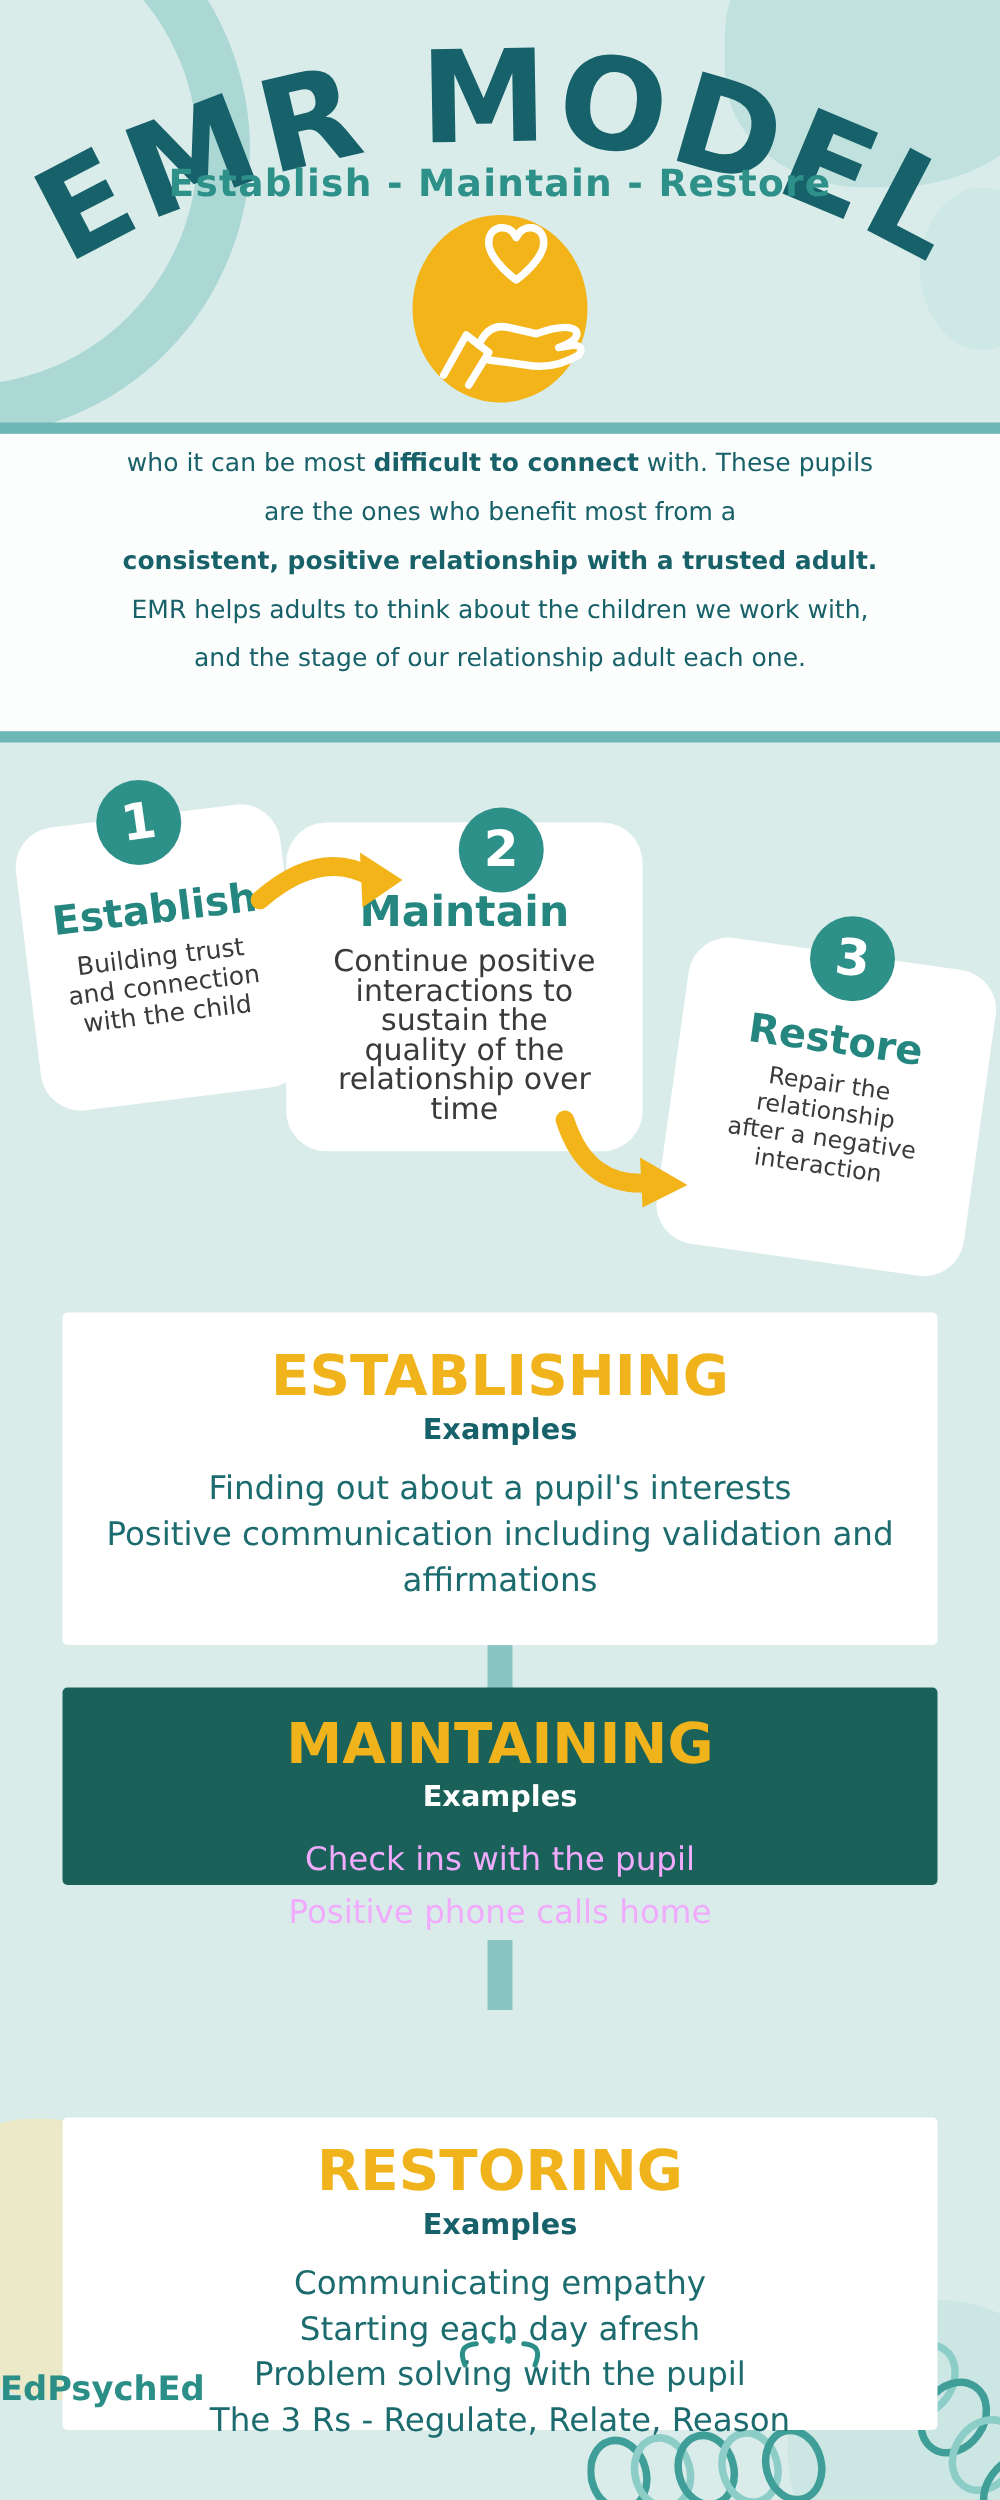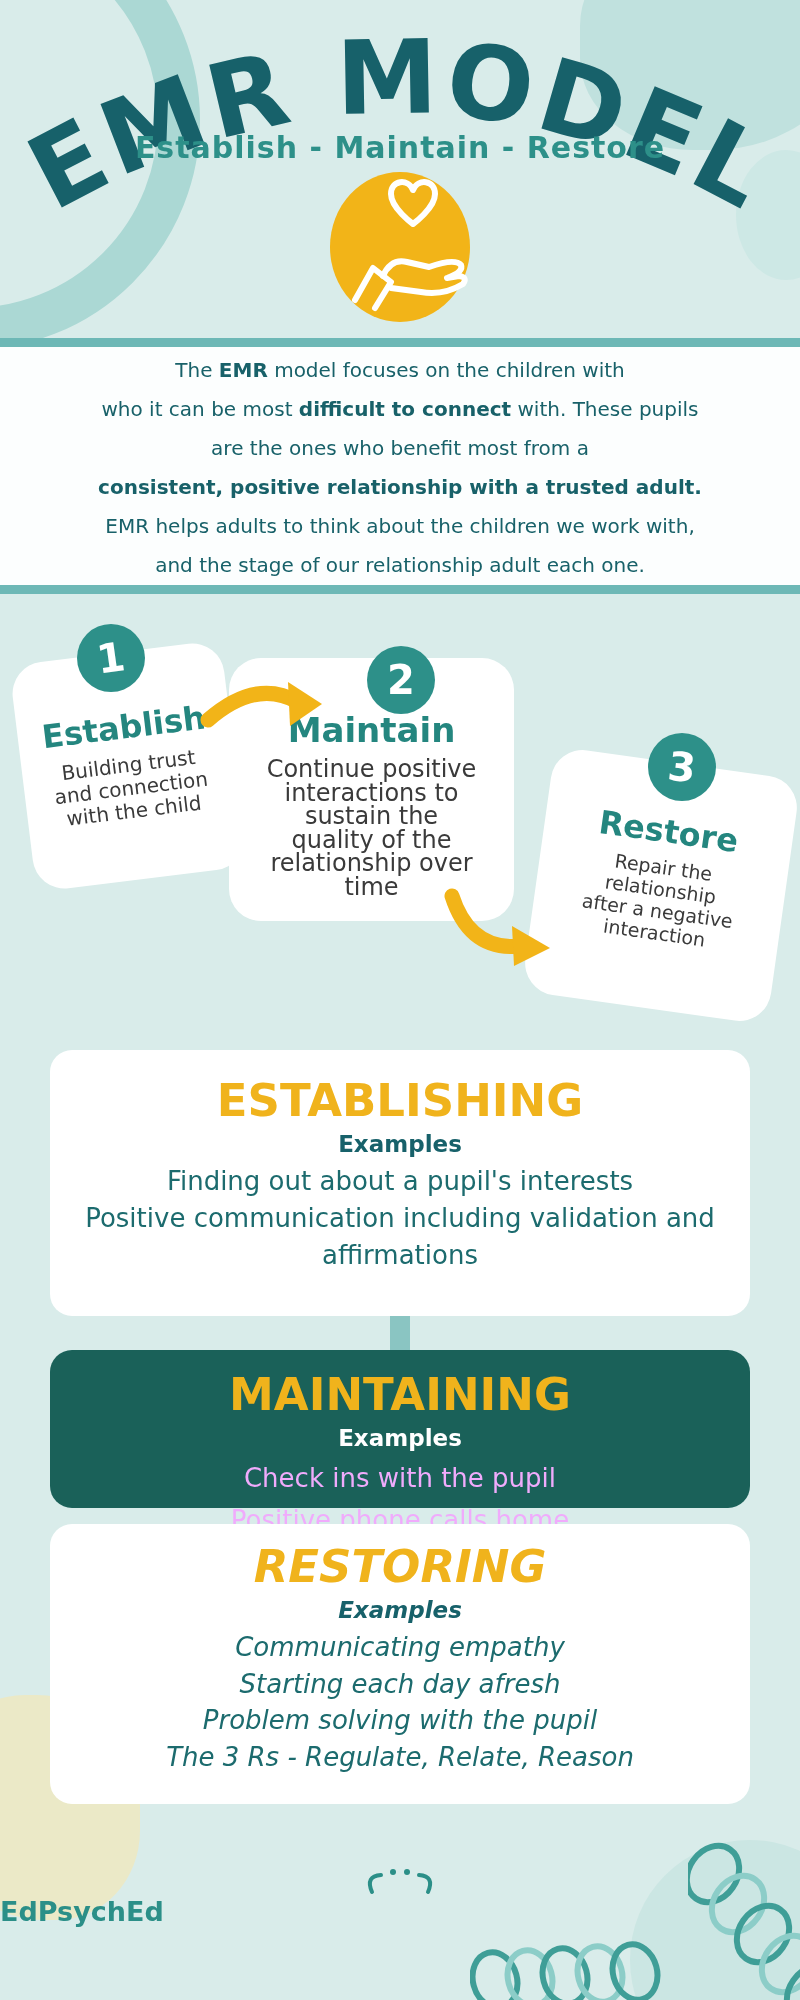--- a/index.html
+++ b/index.html
@@ -45,31 +45,31 @@
   .num1{left:77px;top:624px;} .num1 span{transform:rotate(-8deg);}
   .num2{left:367px;top:646px;}
   .num3{left:648px;top:733px;} .num3 span{transform:rotate(6deg);}
   .arrow-svg{position:absolute;z-index:5;}
   .arrow1{left:198px;top:668px;width:130px;height:75px;}
   .arrow2{left:436px;top:888px;width:120px;height:90px;}
   
   .connector{position:absolute;width:20px;background:#8ac5c2;left:390px;z-index:1;}
   .connA{top:1312px;height:44px;}
   .connB{top:1552px;height:56px;}
-  .section-card{position:absolute;left:50px;width:700px;border-radius:22px;z-index:2;text-align:center;box-sizing:border-box;}
+  .section-card{position:absolute;left:50px;width:700px;border-radius:4px;z-index:2;text-align:center;box-sizing:border-box;}
   .sec1{top:1050px;height:266px;background:#ffffff;}
   .sec2{top:1350px;height:158px;background:#1a6159;}
-  .sec3{top:1524px;height:280px;background:#ffffff;font-style:italic;}
+  .sec3{top:1694px;height:250px;background:#ffffff;}
   .sec-title{font-weight:bold;color:#f0b31c;font-size:45px;letter-spacing:0;}
   .sec1 .sec-title{padding-top:24px;}
   .sec2 .sec-title{padding-top:18px;}
   .sec3 .sec-title{padding-top:16px;}
   .examples-label{font-weight:bold;font-size:23px;margin-top:4px;color:#17616a;}
   .sec2 .examples-label{color:#ffffff;}
-  .sec-items{margin-top:6px;}
+  .sec-items{margin-top:16px;}
   .sec-item{font-size:26px;color:#1c6b6e;line-height:37px;max-width:630px;margin:0 auto;}
   .sec2 .sec-item{color:#f0abfc;line-height:42px;}
   .sec3 .sec-item{line-height:36.5px;}
   
   .brand-icon{left:360px;top:1866px;width:80px;height:30px;z-index:2;}
   .brand-text{left:0;top:1896px;width:788px;text-align:left;z-index:2;
     font-size:27px;font-weight:bold;color:#2b8f88;}
   .coil{z-index:1;}
 </style>
 </head>
@@ -115,21 +115,20 @@
     <ellipse cx="75" cy="79" rx="70" ry="75" fill="#f2b418"></ellipse>
     <path d="M88,22 C83,10 66,12 66,26 C66,40 88,56 88,56 C88,56 110,40 110,26 C110,12 93,10 88,22 Z" fill="none" stroke="#ffffff" stroke-width="6" stroke-linejoin="round"></path>
     <g fill="none" stroke="#ffffff" stroke-width="6" stroke-linecap="round" stroke-linejoin="round">
       <path d="M30,132 L48,100 L66,114 L50,140"></path>
       <path d="M58,108 Q66,90 82,94 L104,99 Q130,90 136,97 Q139,104 122,110 L134,108 Q143,109 138,116 Q118,128 96,124 L66,120"></path>
     </g>
   </svg>
 
   <div class="abs bar bar1"></div>
   <div class="abs intro">
-    <div class="intro-line"><span>The </span><b>EMR</b><span> model focuses on the children with</span></div>
     <div class="intro-line"><span>who it can be most </span><b>difficult to connect</b><span> with. These pupils</span></div>
     <div class="intro-line">are the ones who benefit most from a</div>
     <div class="intro-line"><b>consistent, positive relationship with a trusted adult.</b></div>
     <div class="intro-line">EMR helps adults to think about the children we work with,</div>
     <div class="intro-line">and the stage of our relationship adult each one.</div>
   </div>
   <div class="abs bar bar2"></div>
 
   <div class="step-card card1">
     <div class="step-title">Establish</div>

